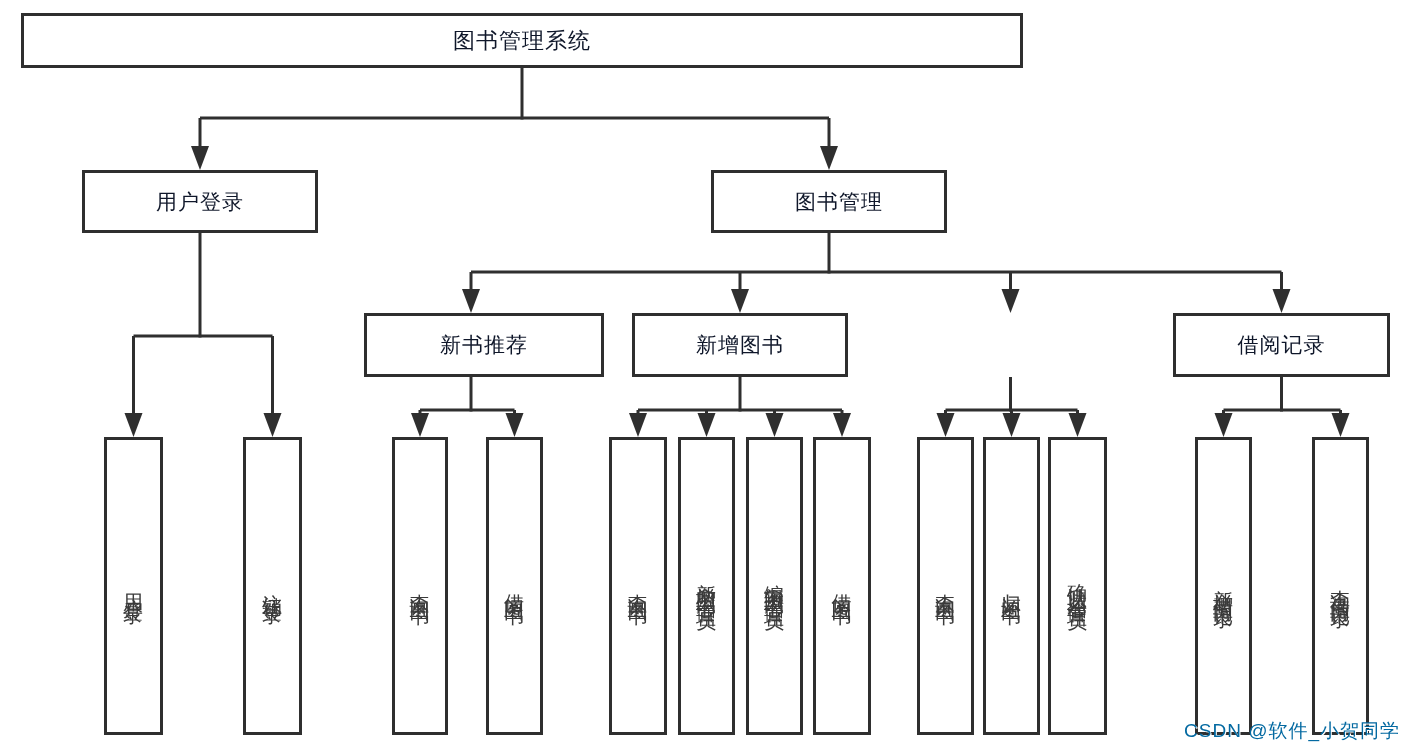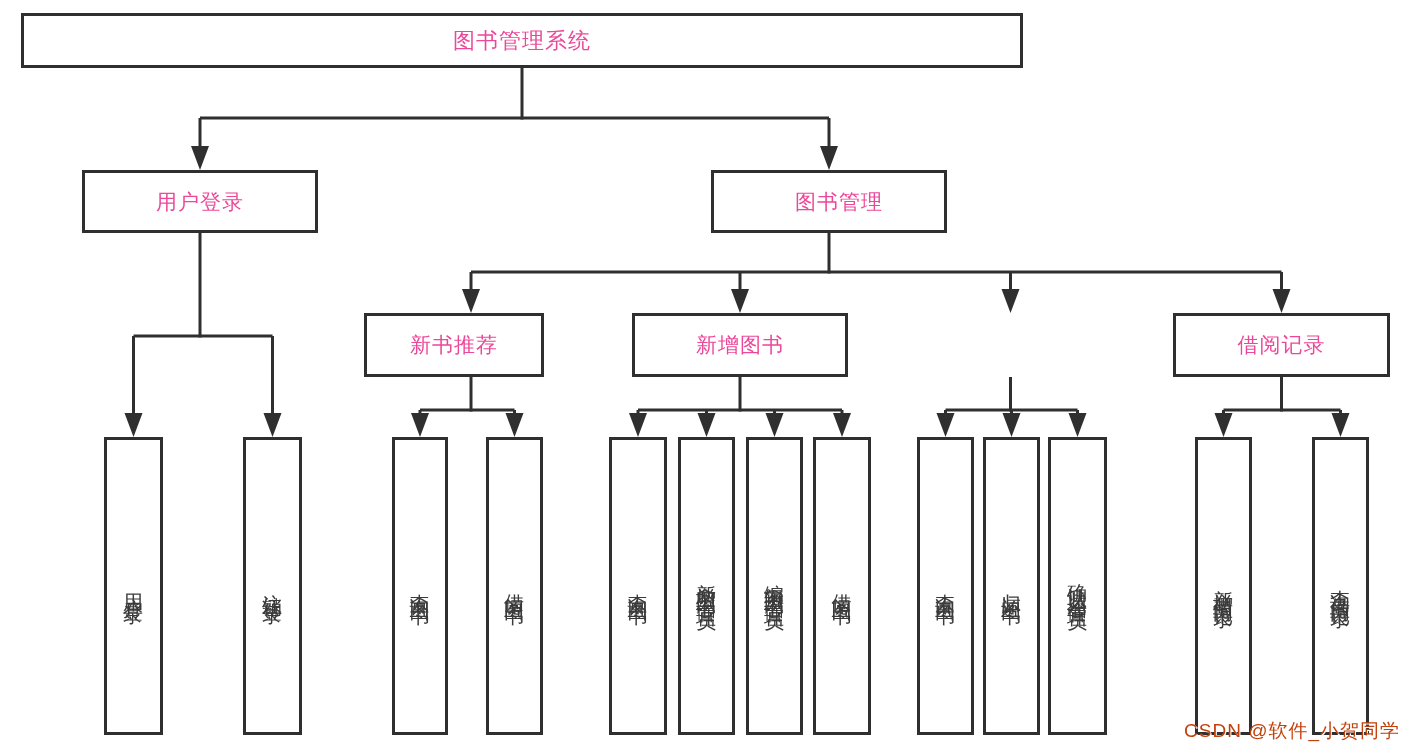--- a/index.html
+++ b/index.html
@@ -23,21 +23,21 @@
     height: 747px;
   }
   .node {
     position: absolute;
     box-sizing: border-box;
     border: 3px solid #2f2f2f;
     background: #ffffff;
     display: flex;
     align-items: center;
     justify-content: center;
-    color: #ec4899;
+    color: #0f172a;
     font-size: 21px;
     letter-spacing: 1px;
     text-align: right;
   }
   .vnode {
     position: absolute;
     box-sizing: border-box;
     border: 3px solid #2f2f2f;
     background: #ffffff;
     top: 437px;
@@ -52,21 +52,21 @@
     writing-mode: vertical-rl;
     letter-spacing: 4px;
     line-height: 1;
     white-space: nowrap;
   }
   #watermark {
     position: absolute;
     right: 5px;
     bottom: 3px;
     font-size: 19px;
-    color: #c2410c;
+    color: #0369a1;
     text-shadow: 1px 1px 0 #ffffff;
     letter-spacing: 1px;
     z-index: 5;
   }
 </style>
 </head>
 <body>
 
 <div id="canvas">
 
@@ -140,21 +140,21 @@
     <span>图书管理系统</span>
   </div>
 
   <div class="node" style="left:82px; top:170px; width:236px; height:63px;">
     <span>用户登录</span>
   </div>
   <div class="node" style="left:711px; top:170px; width:236px; height:63px;padding-left:20px;">
     <span>图书管理</span>
   </div>
 
-  <div class="node" style="left:364px; top:313px; width:180px; height:64px;">
+  <div class="node" style="left:364px; top:313px; width:240px; height:64px;">
     <span>新书推荐</span>
   </div>
   <div class="node" style="left:632px; top:313px; width:216px; height:64px;">
     <span>新增图书</span>
   </div>
   <div class="node" style="left:1173px; top:313px; width:217px; height:64px;">
     <span>借阅记录</span>
   </div>
 
   <div class="vnode" style="left:104px; width:59px;">

